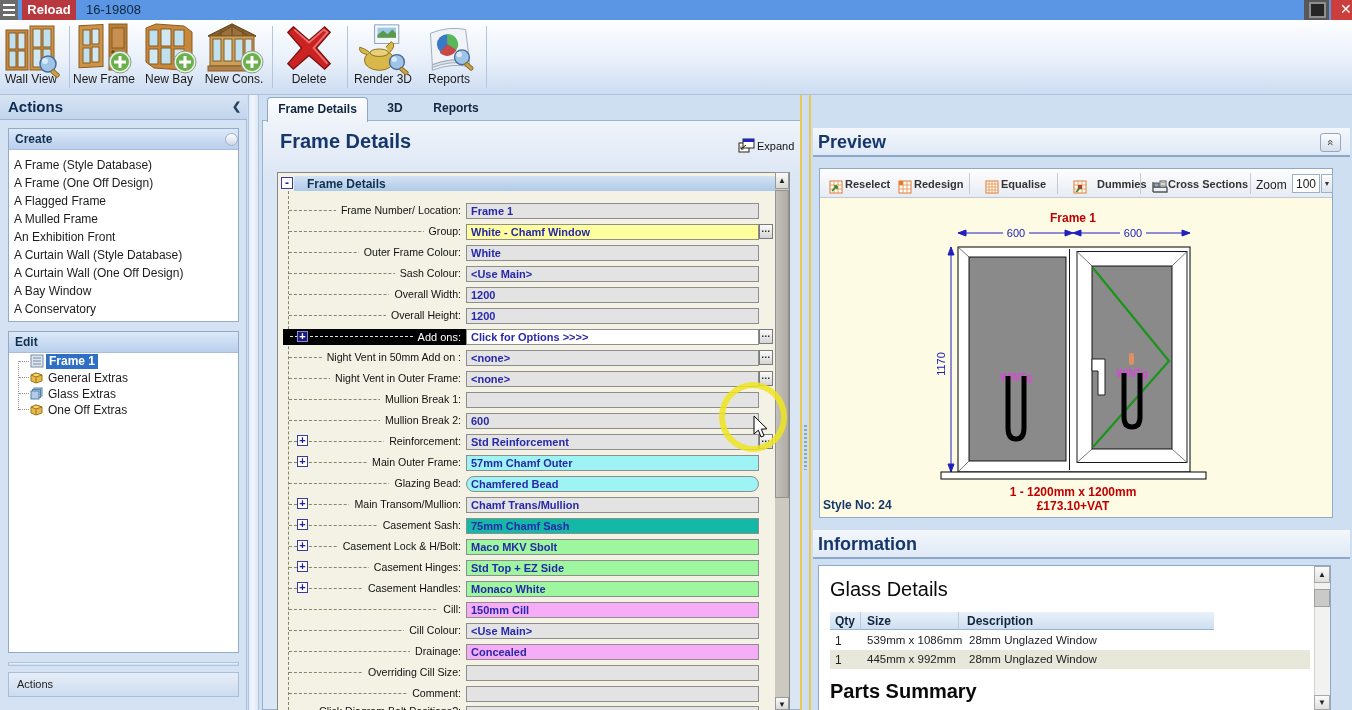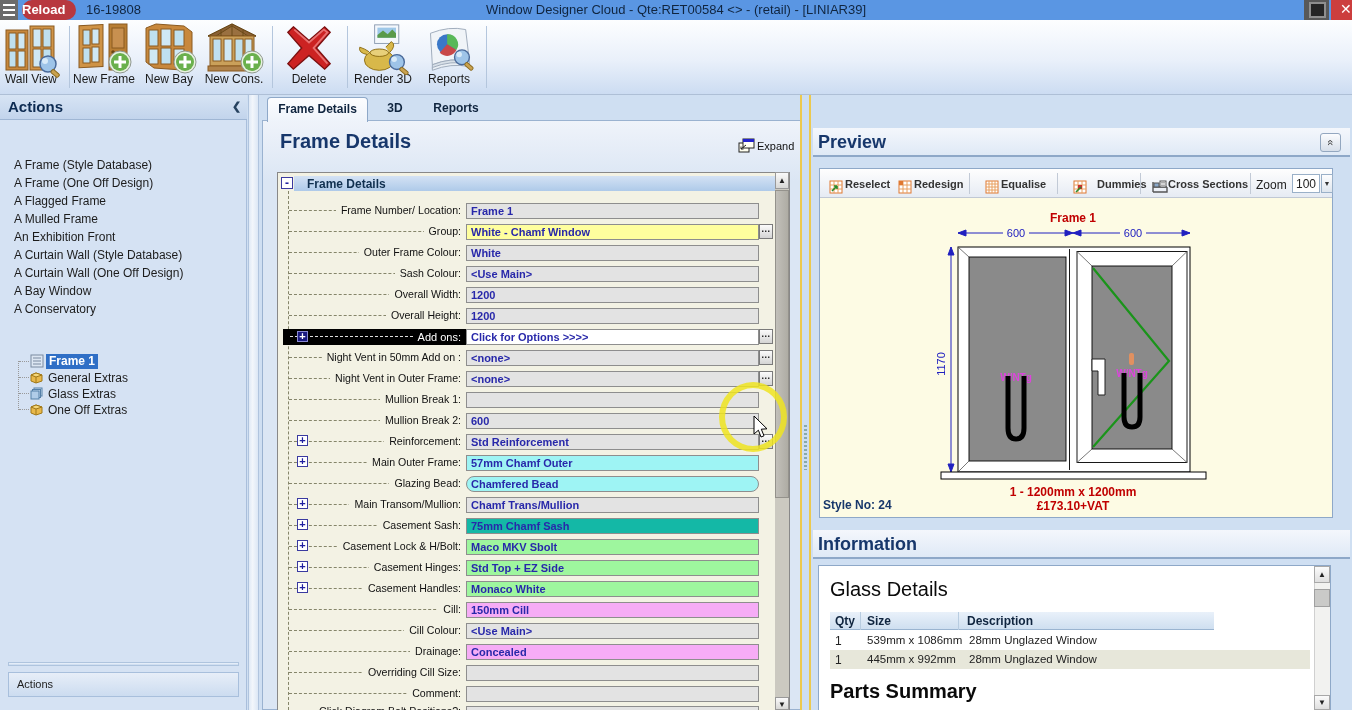--- a/index.html
+++ b/index.html
@@ -4,21 +4,21 @@
 <style>
 * { margin:0; padding:0; box-sizing:border-box; }
 html,body { width:1352px; height:710px; overflow:hidden; font-family:"Liberation Sans",sans-serif; background:#cfdff2;}
 .abs { position:absolute; }
 #app { position:absolute; left:0; top:0; width:1352px; height:710px; }
 
 
 #titlebar { position:absolute; left:0; top:0; width:1352px; height:20px; background:#5a96e3; }
 #burger { position:absolute; left:0; top:0; width:18px; height:20px; background:#6b6b6b; }
 #burger div { position:absolute; left:3px; width:12px; height:2px; background:#fff; }
-#reload { position:absolute; left:22px; top:0px; width:54px; height:20px; background:#b8383f; color:#fff; font-weight:bold; font-size:13px; line-height:20px;border-radius:10px; }
+#reload { position:absolute; left:22px; top:0px; width:54px; height:20px; background:#b8383f; color:#fff; font-weight:bold; font-size:13px; text-align:center; line-height:20px; }
 #qno { position:absolute; left:86px; top:0; height:20px; line-height:20px; color:#10253f; font-size:13px; }
 #wtitle { position:absolute; left:300px; width:752px; top:0; height:20px; line-height:20px; color:#10253f; font-size:13px; text-align:center; }
 #maxbtn { position:absolute; left:1304px; top:0; width:25px; height:20px; background:#585858; }
 #maxbtn div { position:absolute; left:5px; top:2px; width:17px; height:16px; background:#262626; border:2px solid #8f8f8f; }
 #closebtn { position:absolute; left:1331px; top:0; width:21px; height:20px; background:#cc3e3e; color:#fff; font-size:14px; line-height:19px; text-indent:9px; }
 
 
 #toolbar { position:absolute; left:0; top:20px; width:1352px; height:75px; background:linear-gradient(#fdfeff,#e9f0fa 55%,#ccdcf2); border-bottom:1px solid #aebfd6; }
 .tbsep { position:absolute; top:26px; width:1px; height:62px; background:#b4c6dd; }
 .tblabel { position:absolute; top:72px; font-size:12px; color:#1a1a1a; text-align:center; }
@@ -66,21 +66,20 @@
 <div id="app">
 
   <div id="titlebar">
     <div id="burger">
         <div style="top:4px"></div>
         <div style="top:9px"></div>
         <div style="top:14px"></div>
       </div>
     <div id="reload">Reload</div>
     <div id="qno">16-19808</div>
-    <div id="wtitle">Window Designer Cloud - Qte:RET00584 &lt;&gt; - (retail) - [LINIAR39]</div>
     <div id="maxbtn">
         <div></div>
       </div>
     <div id="closebtn">✕</div>
   </div>
 
   <div id="toolbar">
     <div class="tbsep" style="left:69px;top:6px"></div>
     <div class="tbsep" style="left:272px;top:6px"></div>
     <div class="tbsep" style="left:347px;top:6px"></div>
@@ -183,29 +182,40 @@
       <circle cx="39" cy="33" r="3" fill="#d8eaf8"></circle>
       <rect x="47" y="41" width="10" height="4" rx="1.5" transform="rotate(40 47 41)" fill="#caa24e" stroke="#8a6a20"></rect>
     </svg>
   </div>
 
   <div id="leftpanel"></div>
   <div id="actionshdr">
     <span class="abs" style="left:8px;top:3px;font-size:15px;font-weight:bold;color:#0d2b52;">Actions</span>
     <span class="abs" style="left:232px;top:5px;font-size:11px;font-weight:bold;color:#26425f;">❮</span>
   </div>
+  <div class="groupbox" style="top:128px;height:194px;">
+    <div class="grouphdr">
+        <b>Create</b>
+      <span class="abs" style="left:216px;top:4px;width:13px;height:13px;border-radius:7px;background:linear-gradient(#fff,#cdd8e6);border:1px solid #9eb2ca;"></span>
+    </div>
+  </div>
   <div class="citem" style="top:158px;">A Frame (Style Database)</div>
   <div class="citem" style="top:176px;">A Frame (One Off Design)</div>
   <div class="citem" style="top:194px;">A Flagged Frame</div>
   <div class="citem" style="top:212px;">A Mulled Frame</div>
   <div class="citem" style="top:230px;">An Exhibition Front</div>
   <div class="citem" style="top:248px;">A Curtain Wall (Style Database)</div>
   <div class="citem" style="top:266px;">A Curtain Wall (One Off Design)</div>
   <div class="citem" style="top:284px;">A Bay Window</div>
   <div class="citem" style="top:302px;">A Conservatory</div>
+  <div class="groupbox" style="top:331px;height:322px;">
+    <div class="grouphdr">
+        <b>Edit</b>
+      </div>
+  </div>
   <div id="edittree">
     <div class="abs" style="left:18px;top:361px;width:1px;height:49px;border-left:1px dotted #999;"></div>
     <div class="abs" style="left:19px;top:361px;width:10px;border-top:1px dotted #999;"></div>
     <div class="abs" style="left:19px;top:377px;width:10px;border-top:1px dotted #999;"></div>
     <div class="abs" style="left:19px;top:393px;width:10px;border-top:1px dotted #999;"></div>
     <div class="abs" style="left:19px;top:409px;width:10px;border-top:1px dotted #999;"></div>
     <svg class="abs" style="left:30px;top:354px" width="14" height="14" viewBox="0 0 14 14">
         <rect x="1" y="1" width="12" height="12" fill="#dce6f2" stroke="#7a8aa0"></rect>
         <line x1="3" y1="4" x2="11" y2="4" stroke="#7a8aa0"></line>
         <line x1="3" y1="7" x2="11" y2="7" stroke="#7a8aa0"></line>

